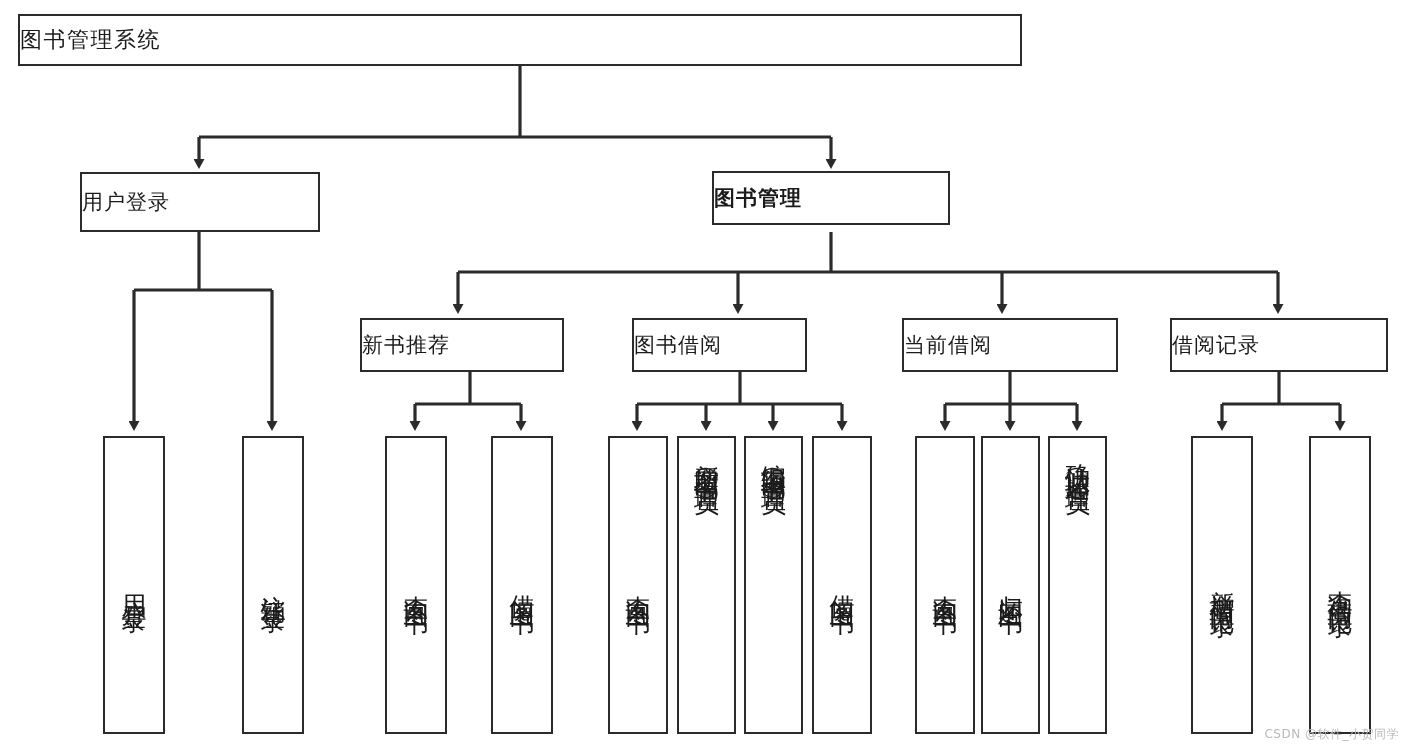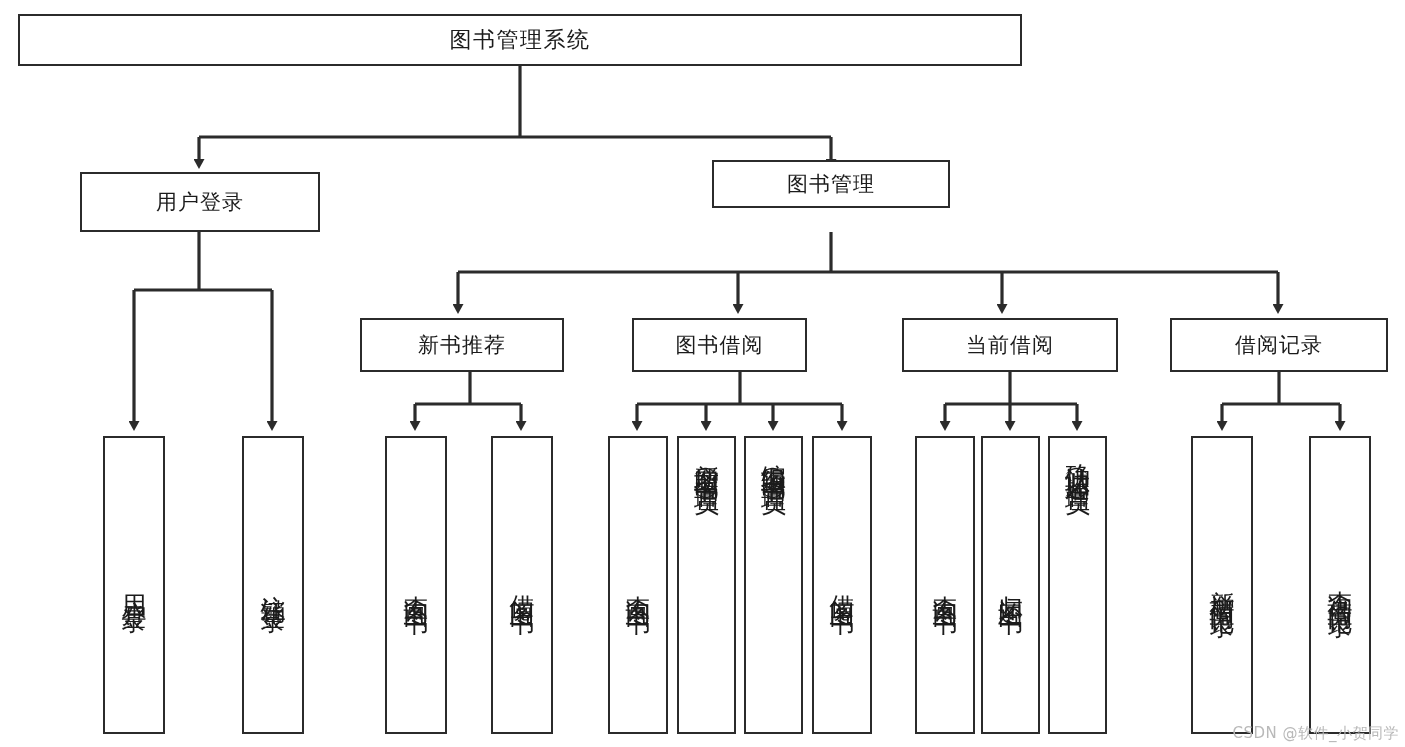--- a/index.html
+++ b/index.html
@@ -22,21 +22,21 @@
     width:1405px; height:747px;
     pointer-events:none;
   }
   .node{
     position:absolute;
     box-sizing:border-box;
     background:#ffffff;
     border:2px solid #2b2b2b;
     display:flex;
     align-items:center;
-    justify-content:center;
+    justify-content:flex-start;
     z-index:2;
   }
   .node .label{
     display:block;
     color:#1b1b1b;
     line-height:1.18;
     white-space:nowrap;
     text-align:center;
   }
   
@@ -59,21 +59,21 @@
     line-height:1;
   }
   .node.vert.long .label{
     align-self:flex-start;
     letter-spacing:4px;
   }
   .watermark{
     position:absolute;
     right:6px;
     bottom:4px;
-    font-size:15px;
+    font-size:12px;
     color:#b9b9b9;
     letter-spacing:0.5px;
     white-space:nowrap;
     z-index:3;
   }
 </style>
 </head>
 <body>
 
 <div id="diagram">
@@ -128,21 +128,21 @@
     </g>
   </svg>
 
   <div class="node horiz root" style="left:18px;top:14px;width:1004px;height:52px;">
     <span class="label">图书管理系统</span>
   </div>
 
   <div class="node horiz" style="left:80px;top:172px;width:240px;height:60px;">
     <span class="label">用户登录</span>
   </div>
-  <div class="node horiz" style="left:712px;top:160px;width:238px;height:48px;">
+  <div class="node horiz" style="left:712px;top:171px;width:238px;height:54px;font-weight:bold;">
     <span class="label">图书管理</span>
   </div>
 
   <div class="node horiz" style="left:360px;top:318px;width:204px;height:54px;">
     <span class="label">新书推荐</span>
   </div>
   <div class="node horiz" style="left:632px;top:318px;width:175px;height:54px;">
     <span class="label">图书借阅</span>
   </div>
   <div class="node horiz" style="left:1170px;top:318px;width:218px;height:54px;">

